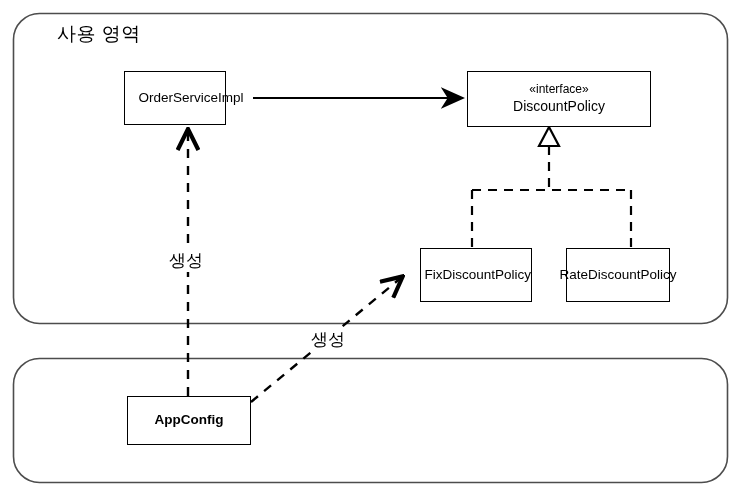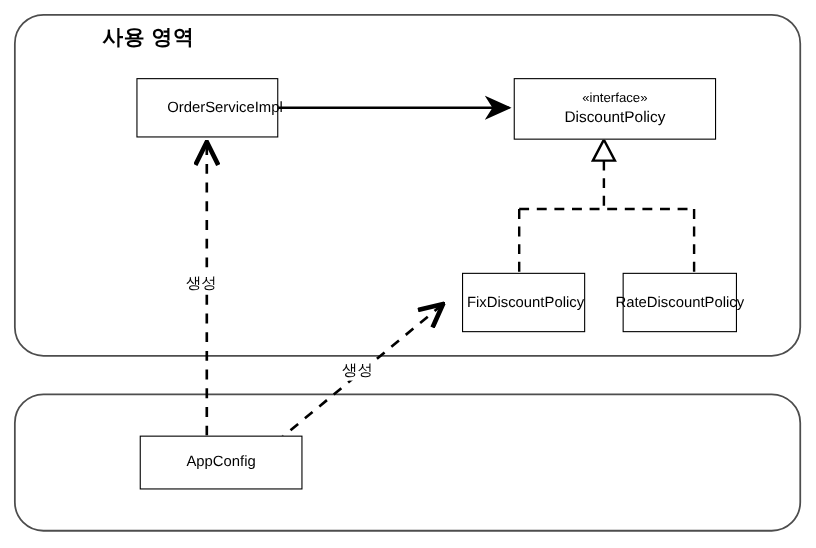--- a/index.html
+++ b/index.html
@@ -19,26 +19,25 @@
   }
   #diagram-svg {
     position: absolute;
     left: 0;
     top: 0;
     width: 742px;
     height: 498px;
   }
   .region-title {
     position: absolute;
-    font-weight: bold;
+    font-weight: normal;
     font-size: 19px;
     color: #000000;
     white-space: nowrap;
     letter-spacing: 0.5px;
-    margin-left: 36px;
   }
   #region-title-usage { left: 57px; top: 21px; }
   #region-title-config { left: 57px; top: 363px; }
 
   .class-box {
     position: absolute;
     background: #ffffff;
     border: 1.6px solid #000000;
     box-sizing: border-box;
     display: flex;
@@ -54,29 +53,29 @@
     white-space: nowrap;
   }
   .stereotype {
     font-size: 12px;
     color: #000000;
     line-height: 1.3;
     white-space: nowrap;
   }
   .class-name.bold { font-weight: normal; font-size: 14px; }
 
-  #box-order-service-impl { left: 124px; top: 71px; width: 129px; height: 54px; padding-left: 32px; }
+  #box-order-service-impl { left: 124px; top: 71px; width: 102px; height: 54px; padding-left: 32px; }
   #box-discount-policy { left: 467px; top: 71px; width: 184px; height: 56px; }
   #box-fix-discount-policy { left: 420px; top: 248px; width: 112px; height: 54px; align-items: flex-end; }
   #box-rate-discount-policy { left: 566px; top: 248px; width: 104px; height: 54px; }
-  #box-app-config { left: 127px; top: 396px; width: 148px; height: 49px; }
+  #box-app-config { left: 127px; top: 396px; width: 124px; height: 49px; font-weight: bold; }
 
   .edge-label {
     position: absolute;
-    font-size: 14px;
+    font-size: 17px;
     color: #000000;
     background: #ffffff;
     padding: 0 3px;
     white-space: nowrap;
   }
   #edge-label-create-appconfig-order { left: 166px; top: 249px; }
   #edge-label-create-appconfig-fix { left: 308px; top: 328px; }
 </style>
 </head>
 <body>

